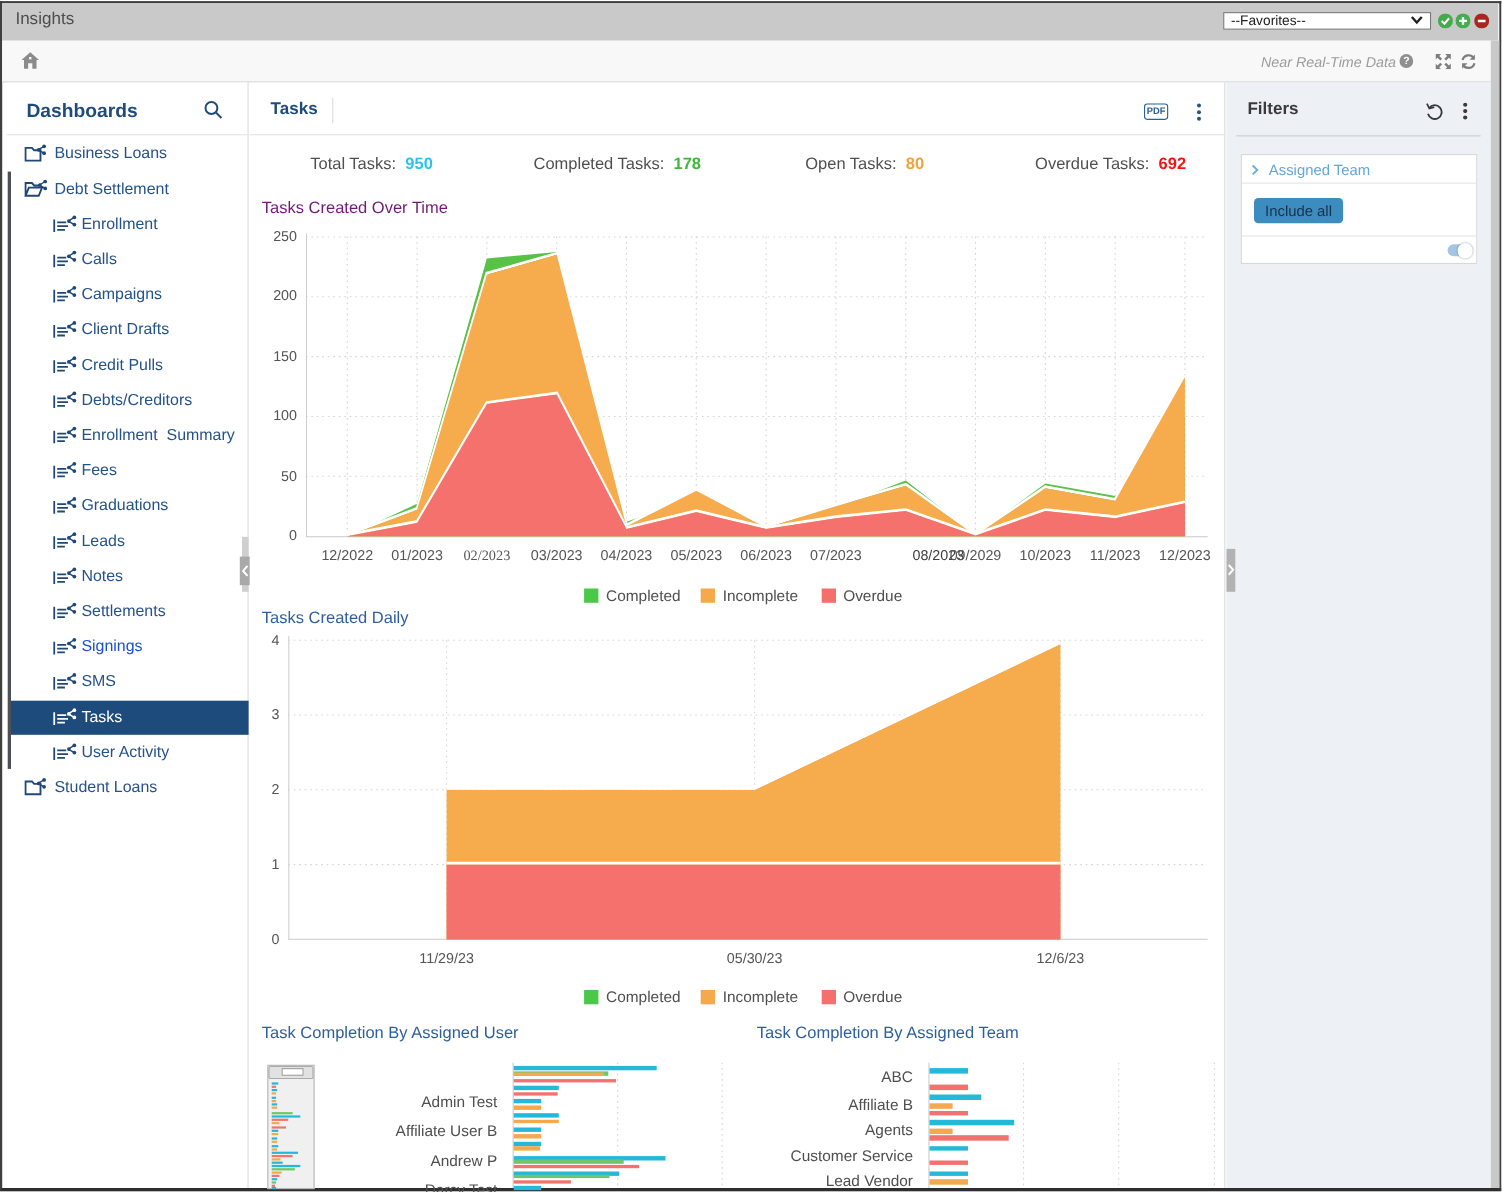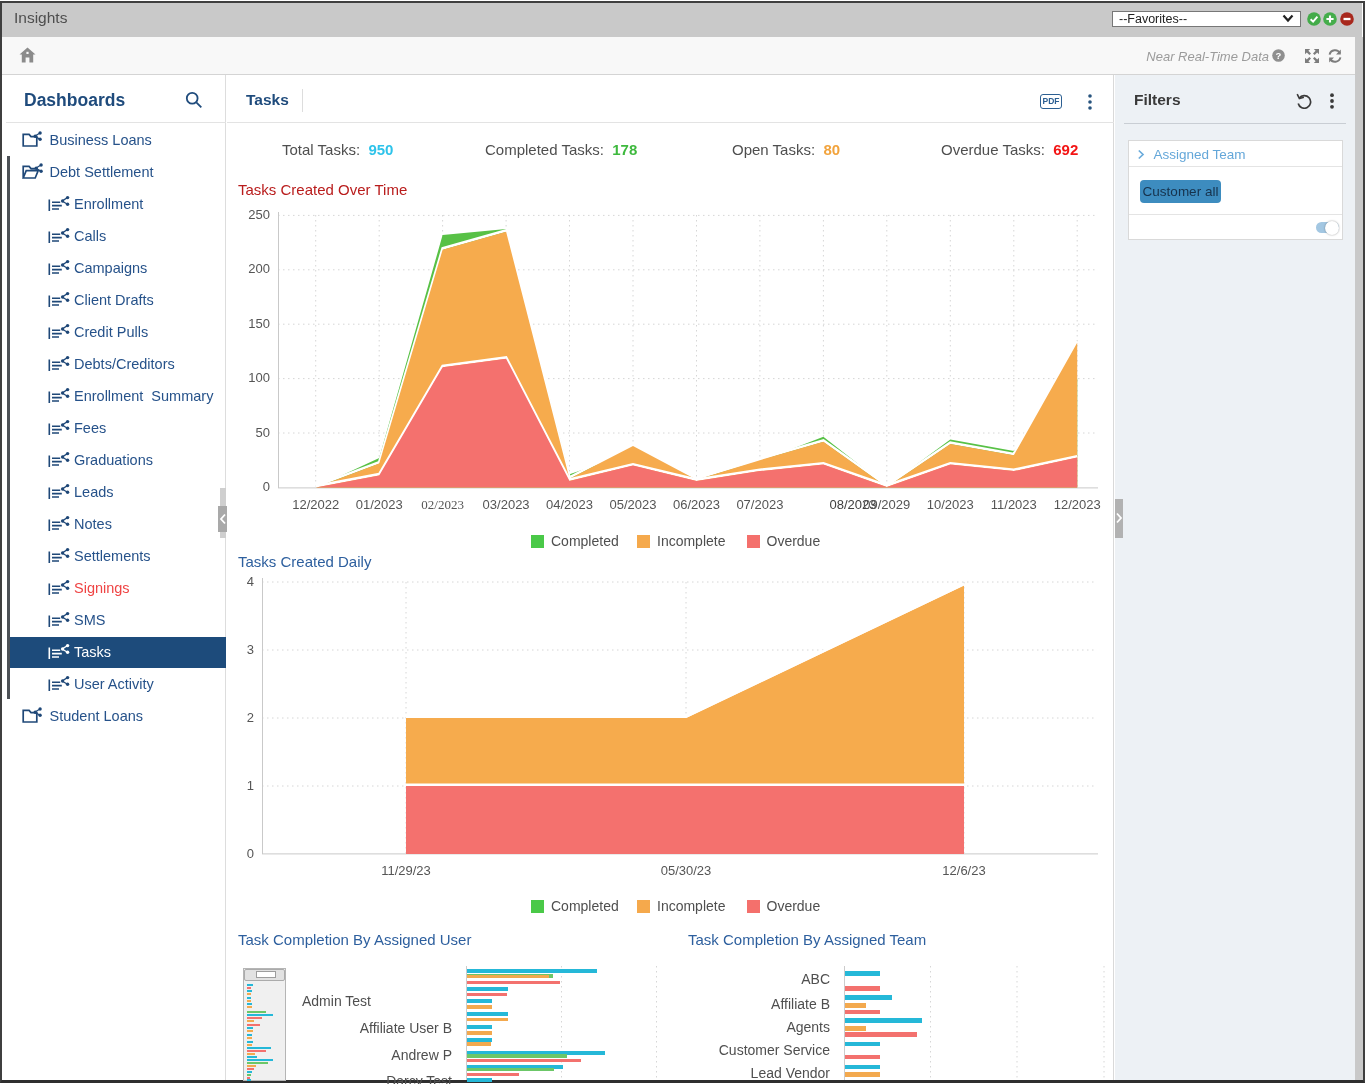--- a/index.html
+++ b/index.html
@@ -256,21 +256,21 @@
       <path d="M1.3 4.5 V16"></path>
       <path d="M4 7.2 H12.2 M4 10.6 H13.8 M4 14 H11"></path>
     </g>
     <g fill="#1f4878">
       <circle cx="14.6" cy="6" r="1.7"></circle>
       <circle cx="19.6" cy="2.6" r="1.7"></circle>
       <circle cx="19.6" cy="9.2" r="1.7"></circle>
       <path d="M14.4 5.8 L19.5 2.6 M14.4 6.2 L19.5 9.2" stroke="#1f4878" stroke-width="1.3"></path>
     </g>
   </svg>
-<div class="abs" style="left:74px;top:580px;font-size:14.5px;color:#ef4444;">Signings</div>
+<div class="abs" style="left:74px;top:580px;font-size:14.5px;color:#1d4ed8;">Signings</div>
 <svg class="abs" style="left:47.5px;top:611px;" width="22" height="18" viewBox="0 0 22 18">
     <g stroke="#1f4878" stroke-width="1.6" fill="none">
       <path d="M1.3 4.5 V16"></path>
       <path d="M4 7.2 H12.2 M4 10.6 H13.8 M4 14 H11"></path>
     </g>
     <g fill="#1f4878">
       <circle cx="14.6" cy="6" r="1.7"></circle>
       <circle cx="19.6" cy="2.6" r="1.7"></circle>
       <circle cx="19.6" cy="9.2" r="1.7"></circle>
       <path d="M14.4 5.8 L19.5 2.6 M14.4 6.2 L19.5 9.2" stroke="#1f4878" stroke-width="1.3"></path>
@@ -326,21 +326,21 @@
 <svg class="abs" style="left:1086px;top:93px;" width="8" height="18" viewBox="0 0 8 18" fill="#27547e">
     <circle cx="4" cy="3" r="1.8"></circle>
     <circle cx="4" cy="9" r="1.8"></circle>
     <circle cx="4" cy="15" r="1.8"></circle>
   </svg>
 
 <div class="abs" style="left:282px;top:141px;font-size:15px;color:#4f4f4f;">Total Tasks:&nbsp; <span style="color:#2ec3ea;font-weight:bold;">950</span></div>
 <div class="abs" style="left:485px;top:141px;font-size:15px;color:#4f4f4f;">Completed Tasks:&nbsp; <span style="color:#3eb93e;font-weight:bold;">178</span></div>
 <div class="abs" style="left:732px;top:141px;font-size:15px;color:#4f4f4f;">Open Tasks:&nbsp; <span style="color:#f2a33c;font-weight:bold;">80</span></div>
 <div class="abs" style="left:941px;top:141px;font-size:15px;color:#4f4f4f;">Overdue Tasks:&nbsp; <span style="color:#f31414;font-weight:bold;">692</span></div>
-<div class="abs" style="left:238px;top:181px;font-size:15px;color:#b91c1c;">Tasks Created Over Time</div>
+<div class="abs" style="left:238px;top:181px;font-size:15px;color:#701a75;">Tasks Created Over Time</div>
 <svg class="abs" style="left:278px;top:212px;" width="820" height="280" viewBox="0 0 820 280">
     <line x1="0" y1="221.0" x2="819" y2="221.0" stroke="#d6d6d6" stroke-width="1" stroke-dasharray="1.5,3.5"></line>
     <line x1="0" y1="166.6" x2="819" y2="166.6" stroke="#d6d6d6" stroke-width="1" stroke-dasharray="1.5,3.5"></line>
     <line x1="0" y1="112.2" x2="819" y2="112.2" stroke="#d6d6d6" stroke-width="1" stroke-dasharray="1.5,3.5"></line>
     <line x1="0" y1="57.8" x2="819" y2="57.8" stroke="#d6d6d6" stroke-width="1" stroke-dasharray="1.5,3.5"></line>
     <line x1="0" y1="3.4" x2="819" y2="3.4" stroke="#d6d6d6" stroke-width="1" stroke-dasharray="1.5,3.5"></line>
     <line x1="37.7" y1="3" x2="37.7" y2="275" stroke="#d6d6d6" stroke-width="1" stroke-dasharray="1.5,3.5"></line>
     <line x1="101.2" y1="3" x2="101.2" y2="275" stroke="#d6d6d6" stroke-width="1" stroke-dasharray="1.5,3.5"></line>
     <line x1="164.6" y1="3" x2="164.6" y2="275" stroke="#d6d6d6" stroke-width="1" stroke-dasharray="1.5,3.5"></line>
     <line x1="228.1" y1="3" x2="228.1" y2="275" stroke="#d6d6d6" stroke-width="1" stroke-dasharray="1.5,3.5"></line>
@@ -446,21 +446,21 @@
 <div class="abs" style="left:246.5px;top:1052.5px;width:8px;height:2px;background:#f3a94e;"></div>
 <div class="abs" style="left:246.5px;top:1056px;width:10px;height:2px;background:#25b8d8;"></div>
 <div class="abs" style="left:246.5px;top:1059px;width:26px;height:2px;background:#25b8d8;"></div>
 <div class="abs" style="left:246.5px;top:1061.5px;width:21px;height:2px;background:#6cc768;"></div>
 <div class="abs" style="left:246.5px;top:1064.5px;width:9px;height:2px;background:#f3a94e;"></div>
 <div class="abs" style="left:246.5px;top:1067.5px;width:7px;height:2px;background:#f3716e;"></div>
 <div class="abs" style="left:246.5px;top:1070.5px;width:5px;height:2px;background:#25b8d8;"></div>
 <div class="abs" style="left:246.5px;top:1073.5px;width:4px;height:2px;background:#6cc768;"></div>
 <div class="abs" style="left:246.5px;top:1076.5px;width:3px;height:2px;background:#f3716e;"></div>
 <div class="abs" style="left:246.5px;top:1079px;width:4px;height:2px;background:#25b8d8;"></div>
-<div class="abs" style="left:302px;top:992.5px;width:150px;font-size:14px;color:#4f4f4f;">Admin Test</div>
+<div class="abs" style="left:302px;top:992.5px;width:150px;text-align:right;font-size:14px;color:#4f4f4f;">Admin Test</div>
 <div class="abs" style="left:302px;top:1019.5px;width:150px;text-align:right;font-size:14px;color:#4f4f4f;">Affiliate User B</div>
 <div class="abs" style="left:302px;top:1047px;width:150px;text-align:right;font-size:14px;color:#4f4f4f;">Andrew P</div>
 <div class="abs" style="left:302px;top:1073px;width:150px;text-align:right;font-size:14px;color:#4f4f4f;">Darcy Test</div>
 <div class="abs" style="left:466px;top:966px;width:1px;height:114px;background:#ccc;"></div>
 <svg class="abs" style="left:467px;top:966px;" width="200" height="114" viewBox="0 0 200 114">
     <line x1="94.5" y1="0" x2="94.5" y2="114" stroke="#d6d6d6" stroke-width="1" stroke-dasharray="1.5,3.5"></line>
     <line x1="189.5" y1="0" x2="189.5" y2="114" stroke="#d6d6d6" stroke-width="1" stroke-dasharray="1.5,3.5"></line>
   </svg>
 <div class="abs" style="left:466.5px;top:968.5px;width:130.5px;height:4.2px;background:#25b8d8;"></div>
 <div class="abs" style="left:466.5px;top:974px;width:86.5px;height:3.6px;background:#6cc768;"></div>
@@ -522,15 +522,15 @@
     <circle cx="4" cy="8" r="1.9"></circle>
     <circle cx="4" cy="13.8" r="1.9"></circle>
   </svg>
 <div class="abs" style="left:1124px;top:123px;width:222px;height:1px;background:#c9ced4;"></div>
 <div class="abs" style="left:1127.5px;top:139.5px;width:215px;height:100.5px;background:#fff;border:1px solid #d9d9d9;"></div>
 <svg class="abs" style="left:1137px;top:149px;" width="8" height="11" viewBox="0 0 8 11">
     <path d="M1.8 1.5 L6 5.5 L1.8 9.5" fill="none" stroke="#6aabdb" stroke-width="1.7"></path>
   </svg>
 <div class="abs" style="left:1153.5px;top:146.5px;font-size:13.5px;color:#64a7d9;">Assigned Team</div>
 <div class="abs" style="left:1128.5px;top:165.5px;width:213px;height:1px;background:#e4e4e4;"></div>
-<div class="abs" style="left:1140px;top:179.5px;width:81px;height:23.5px;background:#3d8cbf;border-radius:4px;text-align:center;line-height:23.5px;font-size:13.5px;color:#16324c;">Customer all</div>
+<div class="abs" style="left:1140px;top:179.5px;width:81px;height:23.5px;background:#3d8cbf;border-radius:4px;text-align:center;line-height:23.5px;font-size:13.5px;color:#16324c;">Include all</div>
 <div class="abs" style="left:1128.5px;top:213.5px;width:213px;height:1px;background:#e4e4e4;"></div>
 <div class="abs" style="left:1316px;top:222px;width:22.5px;height:11px;background:#a3c7e2;border-radius:6px;"></div>
 <div class="abs" style="left:1324.5px;top:220.5px;width:14px;height:14px;background:#fff;border-radius:50%;box-shadow:0 0 2px rgba(0,0,0,0.4);"></div>
 </body></html>

